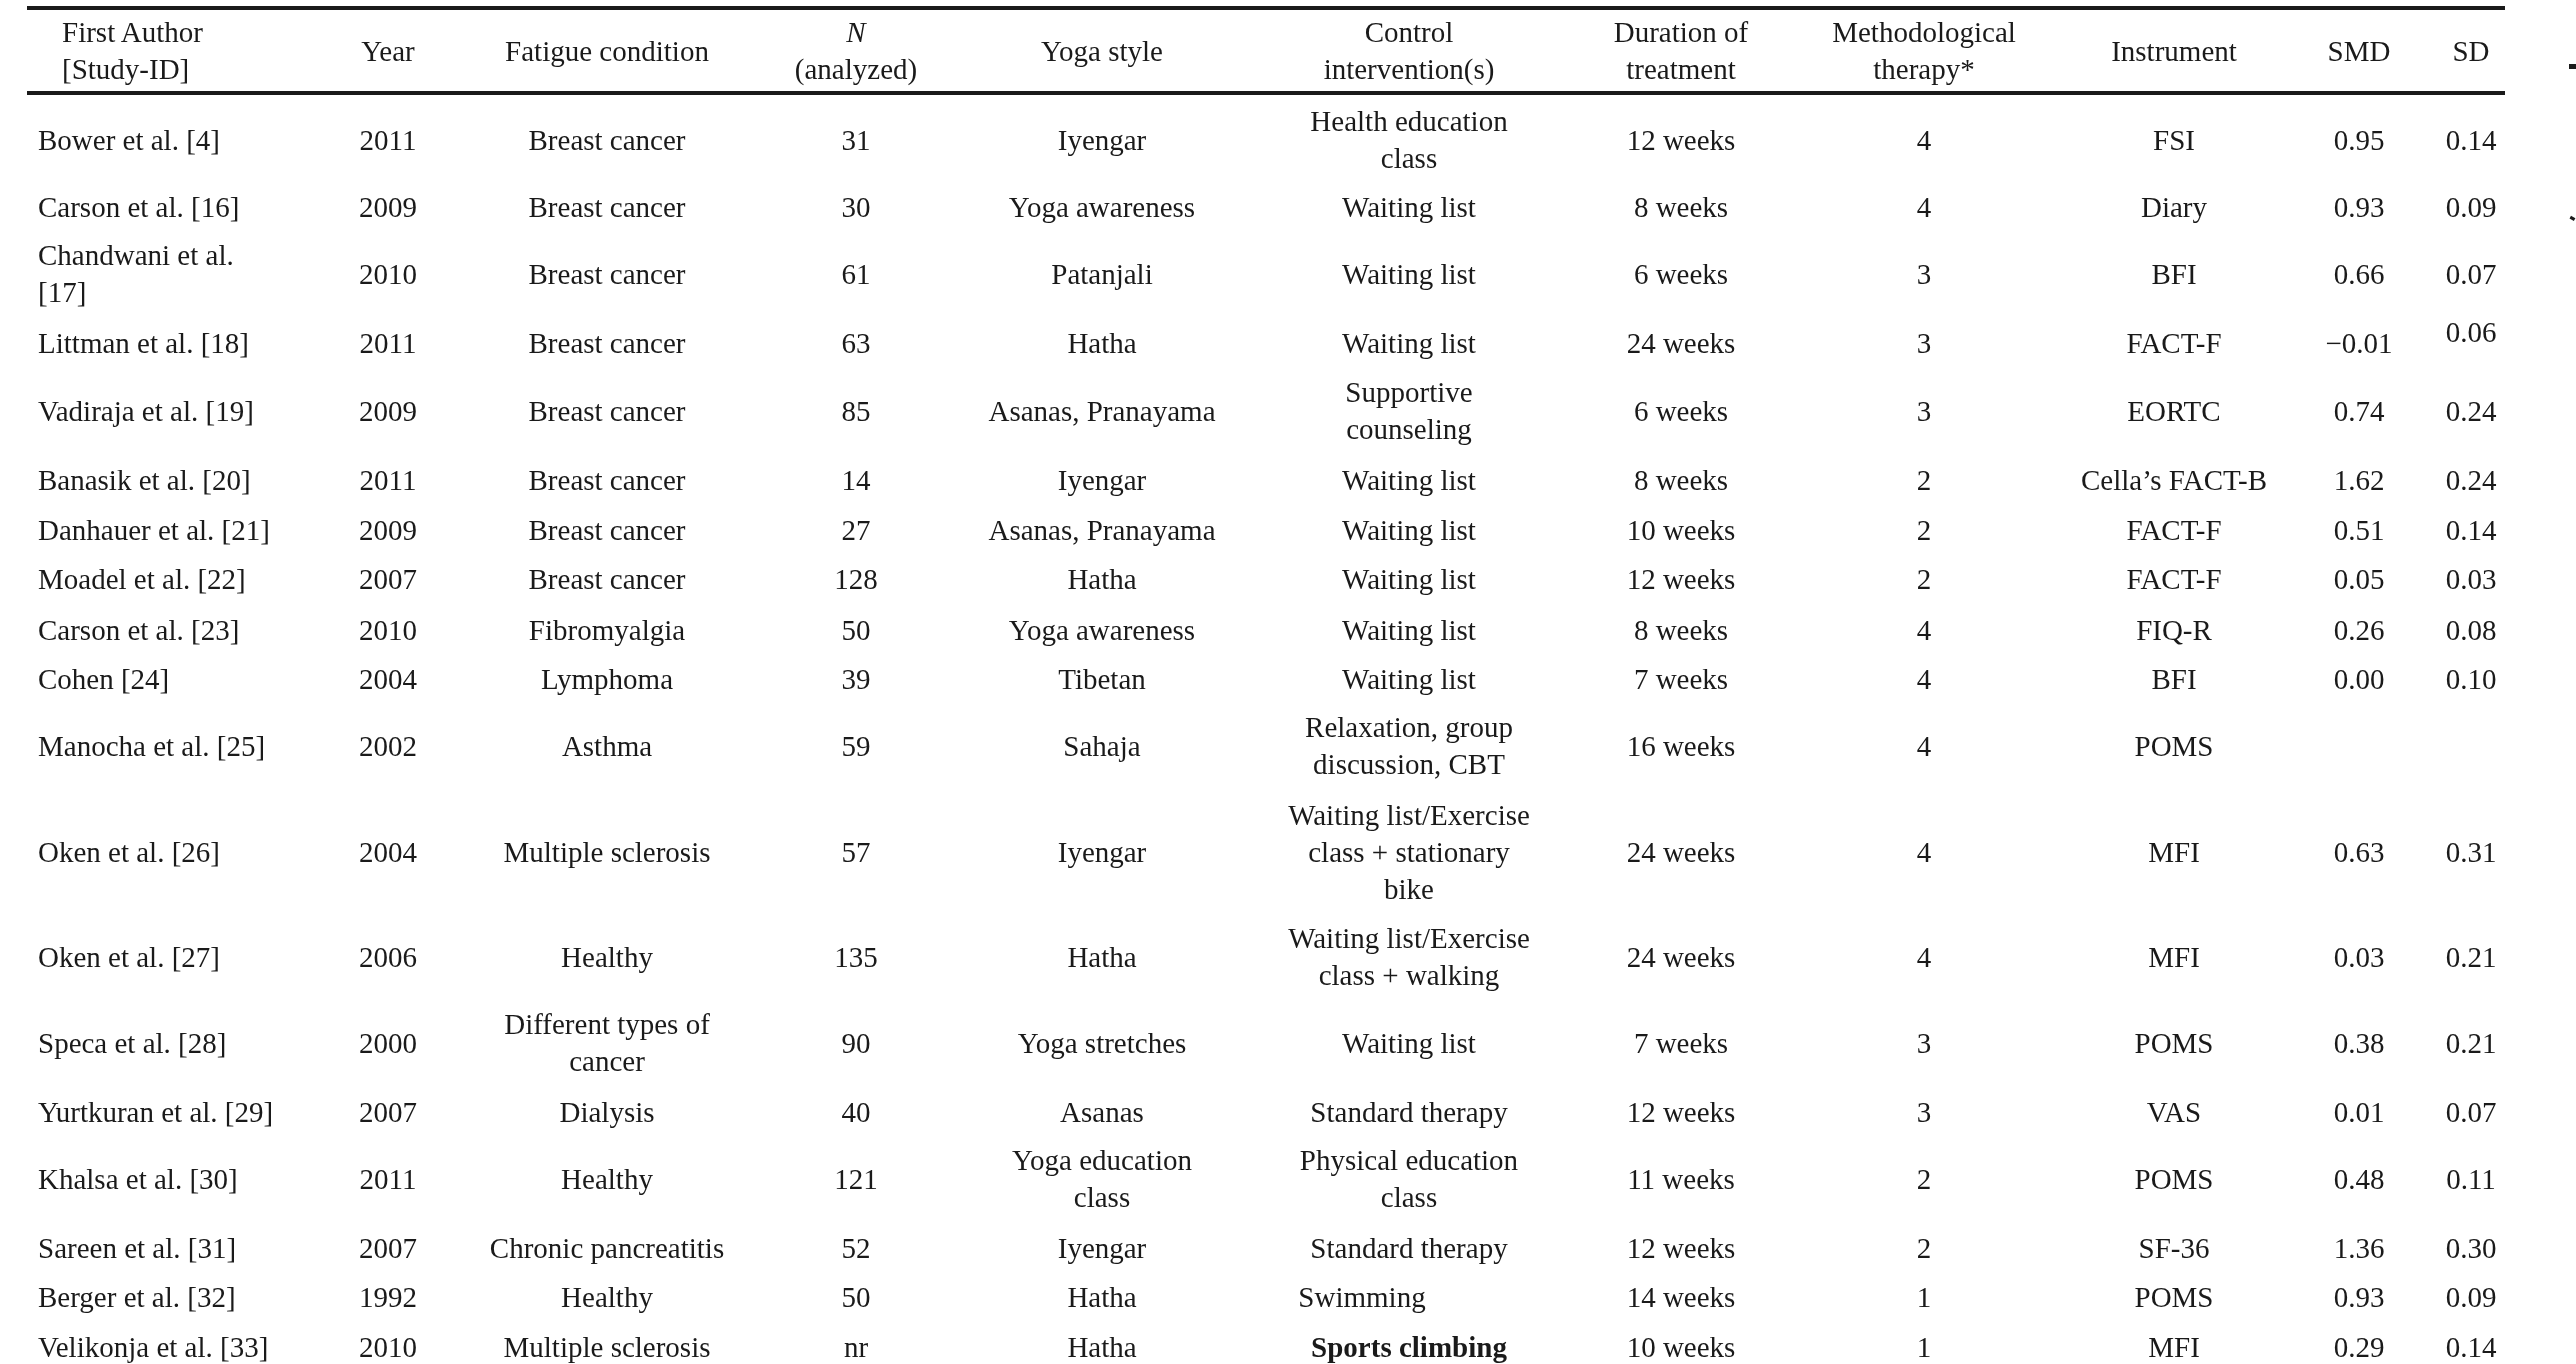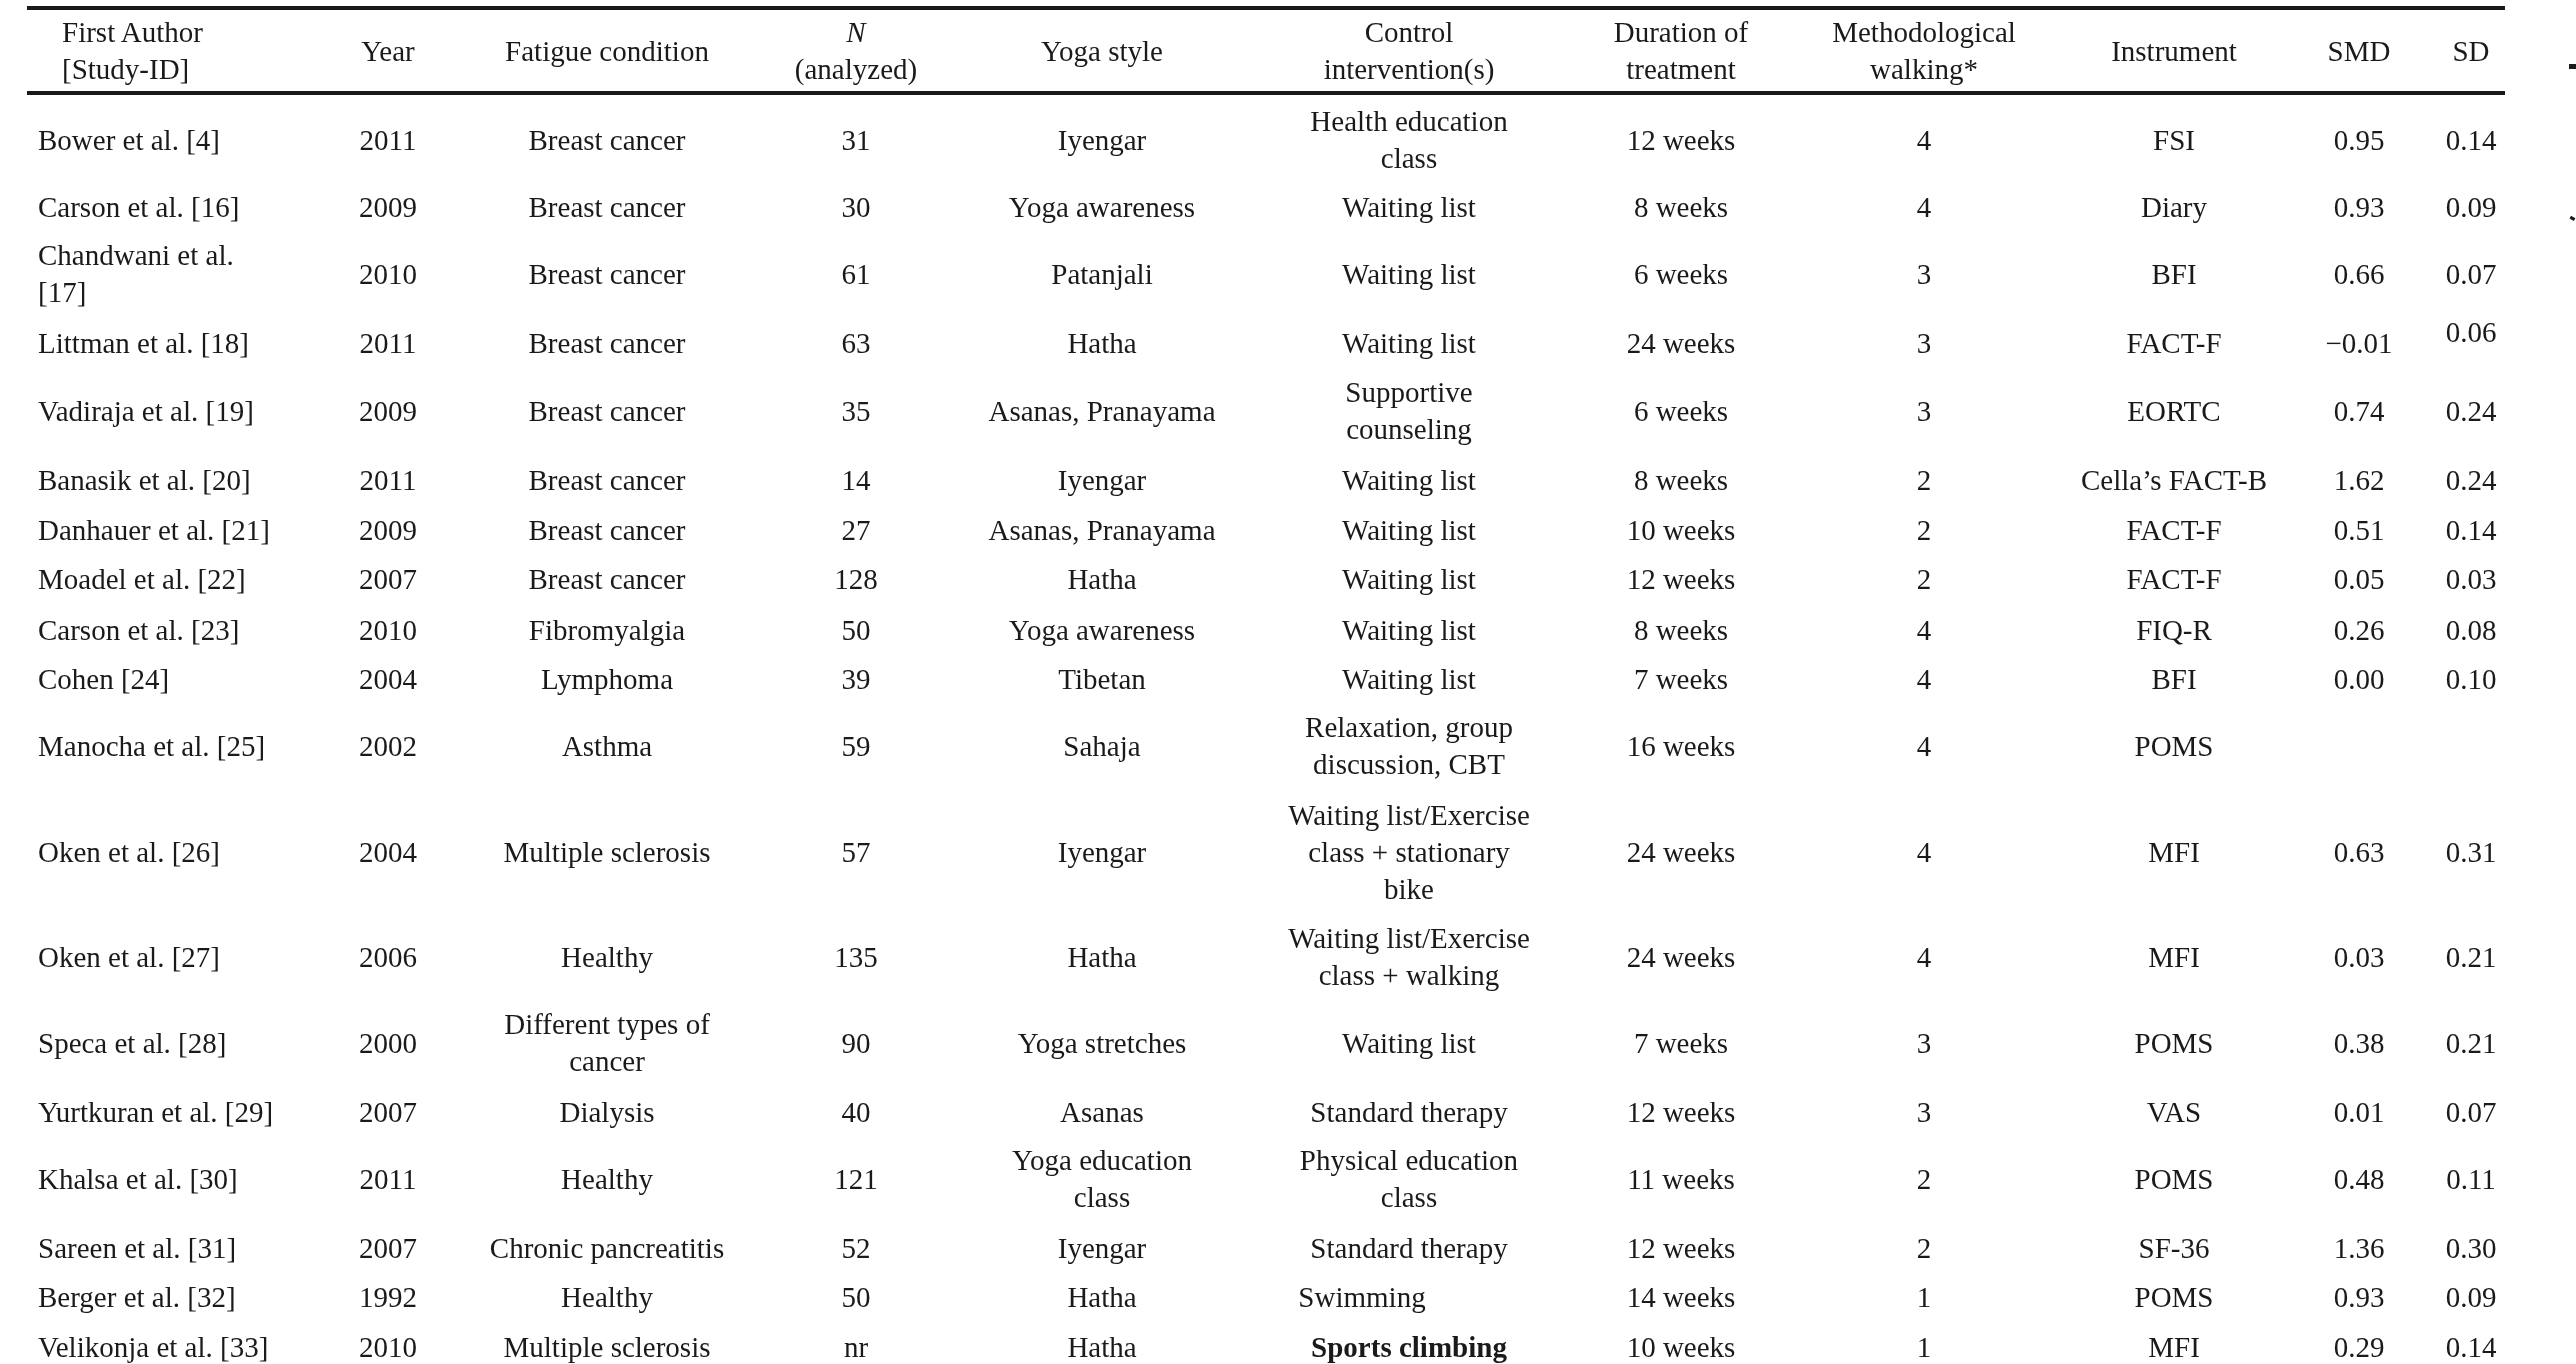--- a/index.html
+++ b/index.html
@@ -21,21 +21,21 @@
 [Study-ID]</div>
     <div class="cell c" style="left: 388px; top: 51px;">Year</div>
     <div class="cell c" style="left: 607px; top: 51px;">Fatigue condition</div>
     <div class="cell c" style="left: 856px; top: 51px;"><i>N</i><br><span>(analyzed)</span></div>
     <div class="cell c" style="left: 1102px; top: 51px;">Yoga style</div>
     <div class="cell c" style="left: 1409px; top: 51px;">Control
 intervention(s)</div>
     <div class="cell c" style="left: 1681px; top: 51px;">Duration of
 treatment</div>
     <div class="cell c" style="left: 1924px; top: 51px;">Methodological
-walking*</div>
+therapy*</div>
     <div class="cell c" style="left: 2174px; top: 51px;">Instrument</div>
     <div class="cell c" style="left: 2359px; top: 51px;">SMD</div>
     <div class="cell c" style="left: 2471px; top: 51px;">SD</div>
     <div class="cell l" style="left: 38px; top: 140px;">Bower et al. [4]</div>
     <div class="cell c" style="left: 388px; top: 140px;">2011</div>
     <div class="cell c" style="left: 607px; top: 140px;">Breast cancer</div>
     <div class="cell c" style="left: 856px; top: 140px;">31</div>
     <div class="cell c" style="left: 1102px; top: 140px;">Iyengar</div>
     <div class="cell c" style="left: 1409px; top: 140px;">Health education
 class</div>
@@ -74,21 +74,21 @@
     <div class="cell c" style="left: 1102px; top: 343px;">Hatha</div>
     <div class="cell c" style="left: 1409px; top: 343px;">Waiting list</div>
     <div class="cell c" style="left: 1681px; top: 343px;">24 weeks</div>
     <div class="cell c" style="left: 1924px; top: 343px;">3</div>
     <div class="cell c" style="left: 2174px; top: 343px;">FACT-F</div>
     <div class="cell c" style="left: 2359px; top: 343px;">−0.01</div>
     <div class="cell c" style="left: 2471px; top: 332px;">0.06</div>
     <div class="cell l" style="left: 38px; top: 411px;">Vadiraja et al. [19]</div>
     <div class="cell c" style="left: 388px; top: 411px;">2009</div>
     <div class="cell c" style="left: 607px; top: 411px;">Breast cancer</div>
-    <div class="cell c" style="left: 856px; top: 411px;">35</div>
+    <div class="cell c" style="left: 856px; top: 411px;">85</div>
     <div class="cell c" style="left: 1102px; top: 411px;">Asanas, Pranayama</div>
     <div class="cell c" style="left: 1409px; top: 411px;">Supportive
 counseling</div>
     <div class="cell c" style="left: 1681px; top: 411px;">6 weeks</div>
     <div class="cell c" style="left: 1924px; top: 411px;">3</div>
     <div class="cell c" style="left: 2174px; top: 411px;">EORTC</div>
     <div class="cell c" style="left: 2359px; top: 411px;">0.74</div>
     <div class="cell c" style="left: 2471px; top: 411px;">0.24</div>
     <div class="cell l" style="left: 38px; top: 480px;">Banasik et al. [20]</div>
     <div class="cell c" style="left: 388px; top: 480px;">2011</div>

